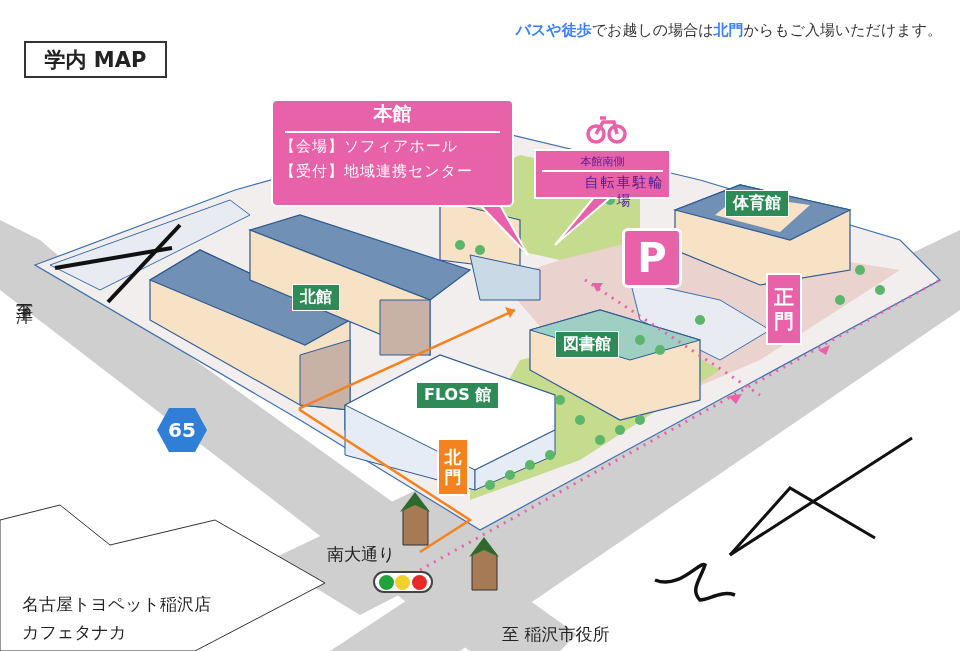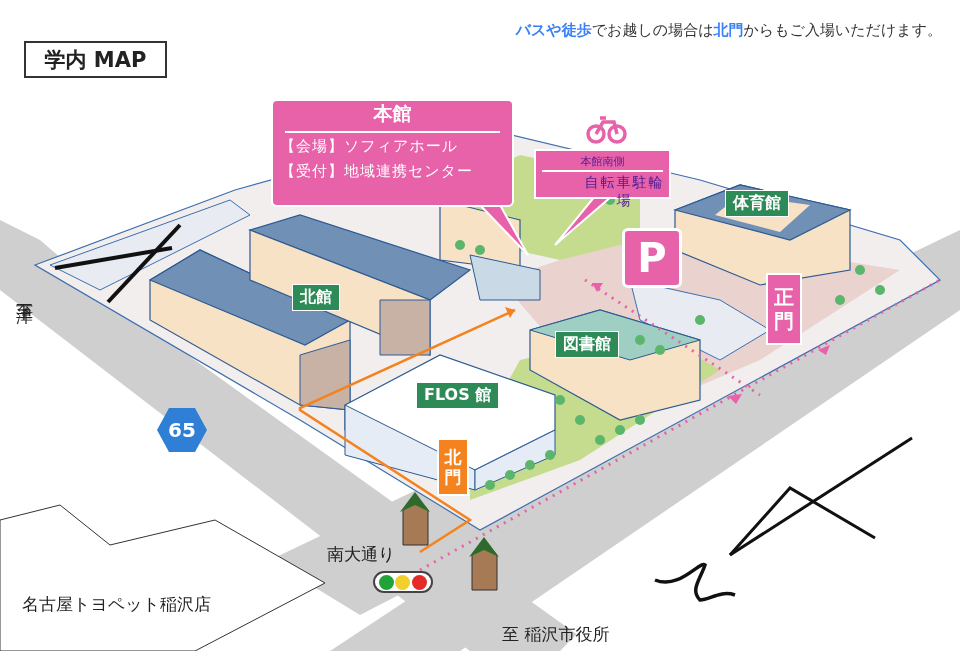--- a/index.html
+++ b/index.html
@@ -170,19 +170,20 @@
 <div class="abs route65">
   <span>65</span>
 </div>
 
 <div class="abs vtext" style="left:14px;top:290px;">至下津</div>
 <div class="abs road-label" style="left:293px;top:543px;margin-left:34px;">南大通り</div>
 <div class="abs road-label" style="left:502px;top:623px;">至 稲沢市役所</div>
 
 <div class="abs store">
   <div>名古屋トヨペット稲沢店</div>
+  <div>カフェタナカ</div>
 </div>
 
 <div class="abs traffic">
   <i style="background:#22a33a"></i>
   <i style="background:#f2d02b"></i>
   <i style="background:#e52a2a"></i>
 </div>
 
 </body></html>

